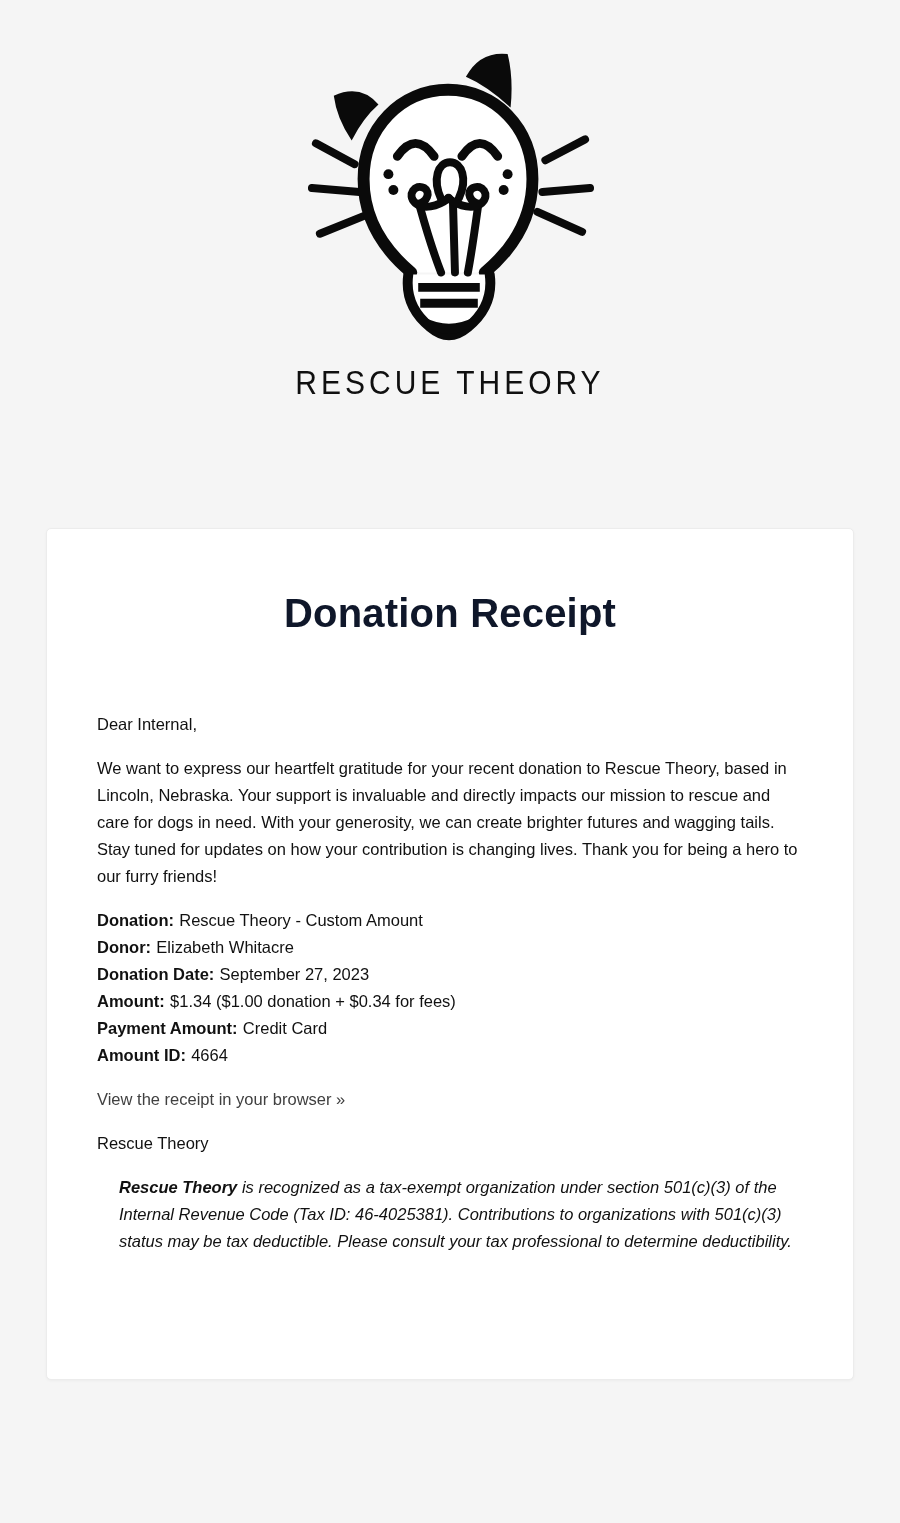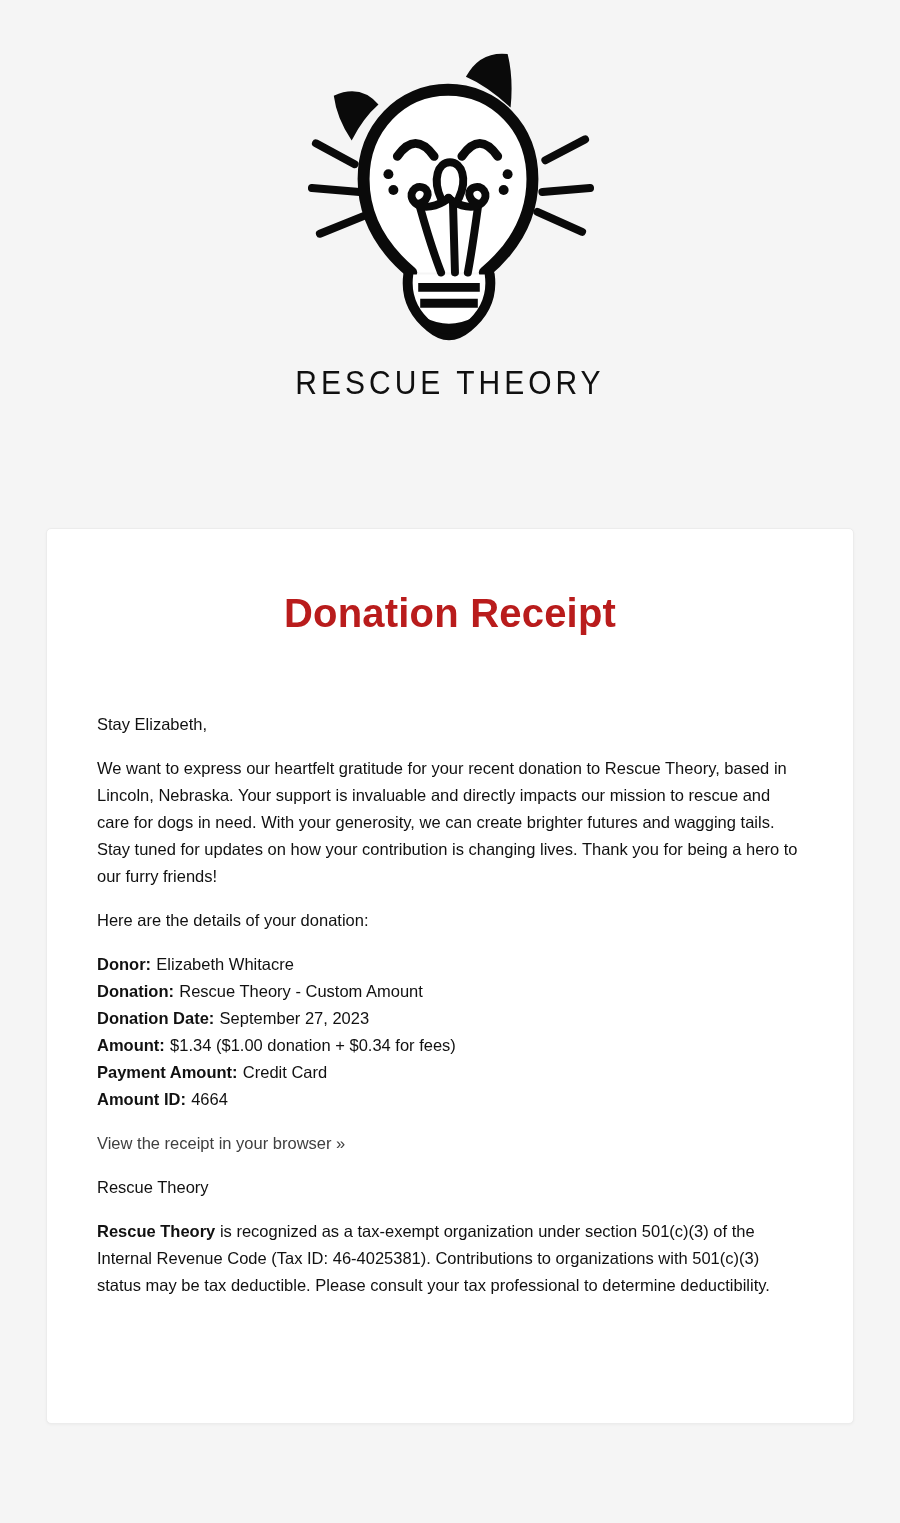--- a/index.html
+++ b/index.html
@@ -44,21 +44,21 @@
     border: 1px solid #ececec;
     border-radius: 5px;
     box-shadow: 0 1px 3px rgba(0,0,0,0.04);
     padding: 60px 50px 124px 50px;
   }
   .card h1 {
     font-size: 40px;
     line-height: 48px;
     font-weight: 700;
     text-align: center;
-    color: #b91c1c;
+    color: #0f172a;
     margin-bottom: 74px;
     letter-spacing: 0.2px;
   }
   .card p, .details-block {
     font-size: 16.5px;
     line-height: 27px;
     color: #111;
     margin-bottom: 17px;
   }
   .detail-label {
@@ -69,21 +69,23 @@
     display: inline-block;
     font-size: 16.5px;
     line-height: 27px;
     color: #404040;
     text-decoration: none;
     margin-bottom: 17px;
     cursor: pointer;
   }
   .closing { margin-bottom: 17px; }
   .disclaimer {
+    font-style: italic;
     margin-bottom: 0 !important;
+    margin-left: 22px;
   }
   .disclaimer strong { font-weight: 700; }
 </style>
 </head>
 <body>
 
 <div class="email-wrap">
 
   <div class="logo-block">
     <svg class="logo-art" viewBox="0 0 290 298" fill="none" stroke="none" xmlns="http://www.w3.org/2000/svg">
@@ -136,32 +138,31 @@
         <path d="M 143,151 C 155,160 169,163 177,156 C 186,148 177,136 168,141 C 161,145 165,156 175,157"></path>
       </g>
     </svg>
     <div class="brand-name">RESCUE THEORY</div>
   </div>
 
   <div class="card">
 
     <h1>Donation Receipt</h1>
 
-    <p>Stay Elizabeth,</p>
+    <p>Dear Internal,</p>
 
     <p>We want to express our heartfelt gratitude for your recent donation to Rescue Theory, based in Lincoln, Nebraska. Your support is invaluable and directly impacts our mission to rescue and care for dogs in need. With your generosity, we can create brighter futures and wagging tails. Stay tuned for updates on how your contribution is changing lives. Thank you for being a hero to our furry friends!</p>
 
-    <p>Here are the details of your donation:</p>
 
     <div class="details-block">
       <div>
-        <span class="detail-label">Donor:</span><span>Elizabeth Whitacre</span>
+        <span class="detail-label">Donation:</span><span>Rescue Theory - Custom Amount</span>
       </div>
       <div>
-        <span class="detail-label">Donation:</span><span>Rescue Theory - Custom Amount</span>
+        <span class="detail-label">Donor:</span><span>Elizabeth Whitacre</span>
       </div>
       <div>
         <span class="detail-label">Donation Date:</span><span>September 27, 2023</span>
       </div>
       <div>
         <span class="detail-label">Amount:</span><span>$1.34 ($1.00 donation + $0.34 for fees)</span>
       </div>
       <div>
         <span class="detail-label">Payment Amount:</span><span>Credit Card</span>
       </div>

